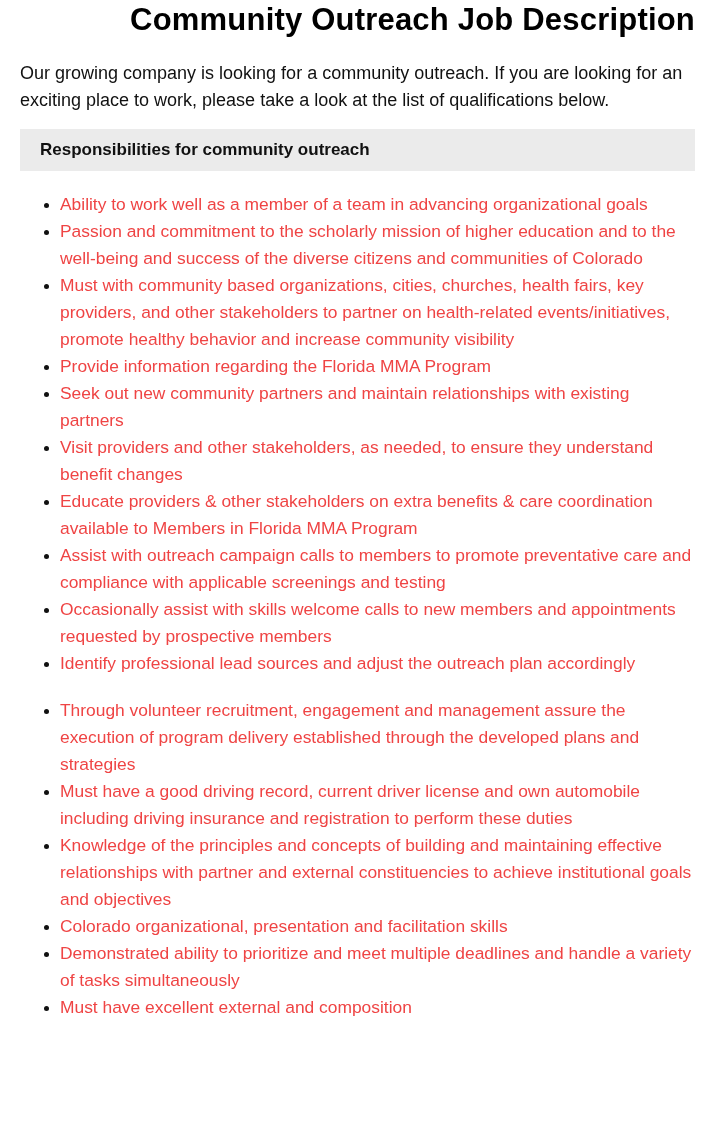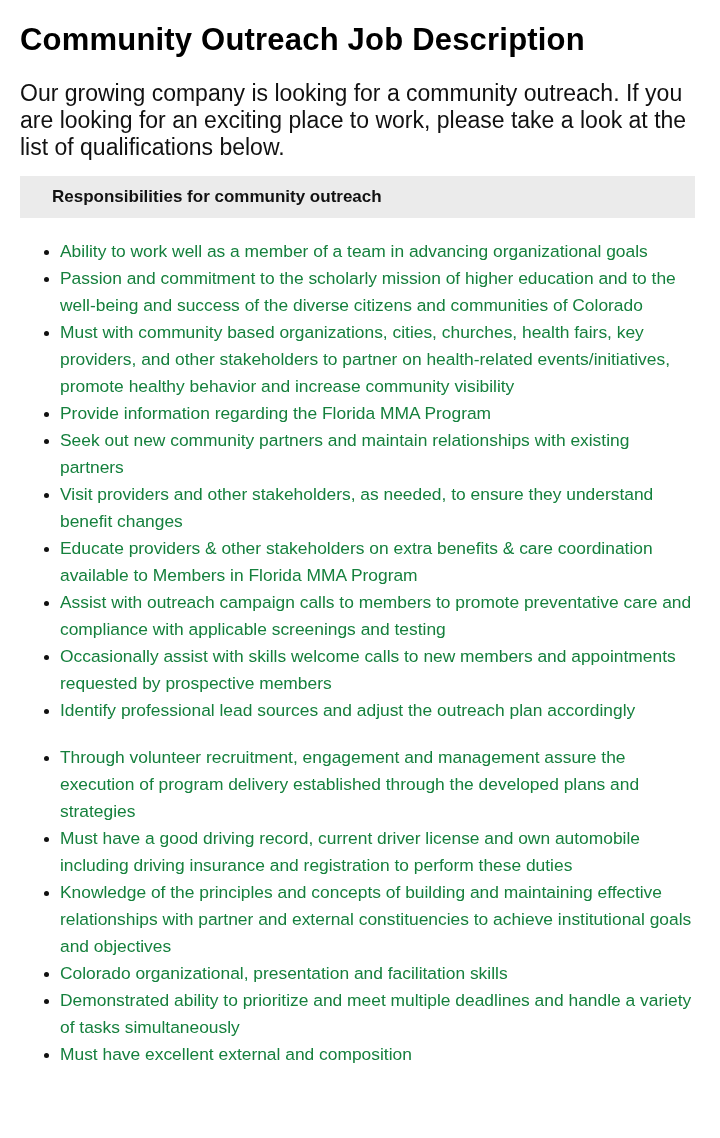--- a/index.html
+++ b/index.html
@@ -12,56 +12,56 @@
       height: 1138px;
       overflow: hidden;
       font-family: "Liberation Sans", "DejaVu Sans", sans-serif;
       color: #111111;
     }
     .page {
       padding: 0 25px 0 20px;
     }
     h1.title {
       margin: 0;
-      padding-top: 20px;
+      padding-top: 0;
       height: 44px;
       font-size: 31px;
       line-height: 40px;
       font-weight: bold;
-      text-align: left;
+      text-align: right;
       color: #000000;
       letter-spacing: 0.2px;
     }
     p.intro {
       margin: 16px 0 0 0;
-      font-size: 23px;
+      font-size: 18px;
       line-height: 27px;
       color: #111111;
     }
     .section-header {
       margin-top: 15px;
       height: 42px;
       background: #ebebeb;
       box-sizing: border-box;
-      padding-left: 32px;
+      padding-left: 20px;
       font-size: 17px;
       font-weight: bold;
       line-height: 42px;
       color: #111111;
     }
     ul.items {
       margin: 20px 0 0 0;
       padding: 0 0 0 40px;
       list-style: none;
     }
     ul.items li {
       position: relative;
       font-size: 17.4px;
       line-height: 27px;
-      color: #15803d;
+      color: #ef4444;
     }
     ul.items li::before {
       content: "";
       position: absolute;
       left: -16px;
       top: 12px;
       width: 5px;
       height: 5px;
       border-radius: 50%;
       background: #111111;

